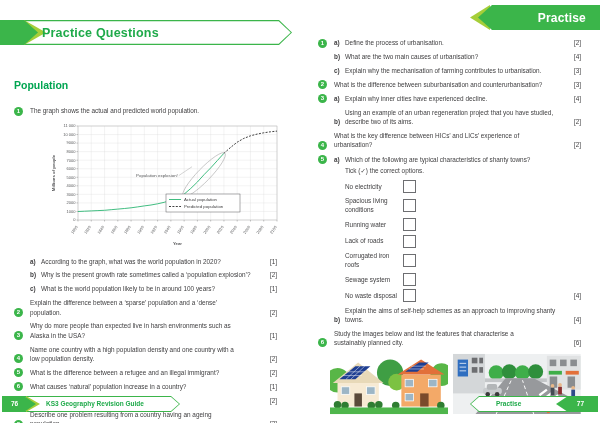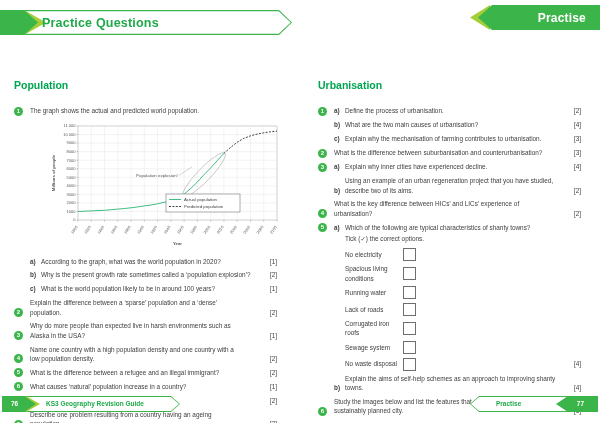--- a/index.html
+++ b/index.html
@@ -3,21 +3,21 @@
 <meta charset="utf-8">
 <style>
   html,body{margin:0;padding:0;}
   body{
     width:600px;height:423px;background:#ffffff;position:relative;overflow:hidden;
     font-family:"Liberation Sans","DejaVu Sans",sans-serif;color:#414042;
   }
   .spread{position:absolute;inset:0;background:#fff;}
 
   
-  .hdr-left{position:absolute;left:0;top:10px;width:292px;height:25px;}
+  .hdr-left{position:absolute;left:0;top:20px;width:292px;height:25px;}
   .hdr-left .outline{position:absolute;inset:0;background:#3bb54a;
     clip-path:polygon(0 0,calc(100% - 13px) 0,100% 50%,calc(100% - 13px) 100%,0 100%);}
   .hdr-left .inner{position:absolute;top:1.3px;left:1.3px;right:1.3px;bottom:1.3px;background:#fff;
     clip-path:polygon(0 0,calc(100% - 12px) 0,100% 50%,calc(100% - 12px) 100%,0 100%);}
   .hdr-left .lt-chev{position:absolute;left:24px;top:0;width:22px;height:100%;background:#a6ce39;
     clip-path:polygon(0 0,100% 50%,0 100%);}
   .hdr-left .gn-block{position:absolute;left:0;top:0;width:38px;height:100%;background:#3bb54a;
     clip-path:polygon(0 0,24px 0,38px 50%,24px 100%,0 100%);}
   .hdr-left .title{position:absolute;left:42px;top:50%;transform:translateY(-52%);
     font-size:12.5px;font-weight:bold;color:#1faa4a;letter-spacing:.2px;}
@@ -276,21 +276,20 @@
           <span class="qnum-col">
             <span class="qcircle">8</span>
           </span>
           <span class="qtext">Describe one problem resulting from a country having an ageing population.</span>
           <span class="qmarks">[2]</span>
         </div>
       </div>
   </div>
 
   <div class="page-content" id="rightContent">
-    <div class="section-title">Urbanisation</div>
     <div id="rightQuestionsA">
         <div class="qrow">
           <span class="qnum-col">
             <span class="qcircle">1</span>
           </span>
           <span class="qlabel">a)</span>
           <span class="qtext">Define the process of urbanisation.</span>
           <span class="qmarks">[2]</span>
         </div>
         <div class="qrow">

